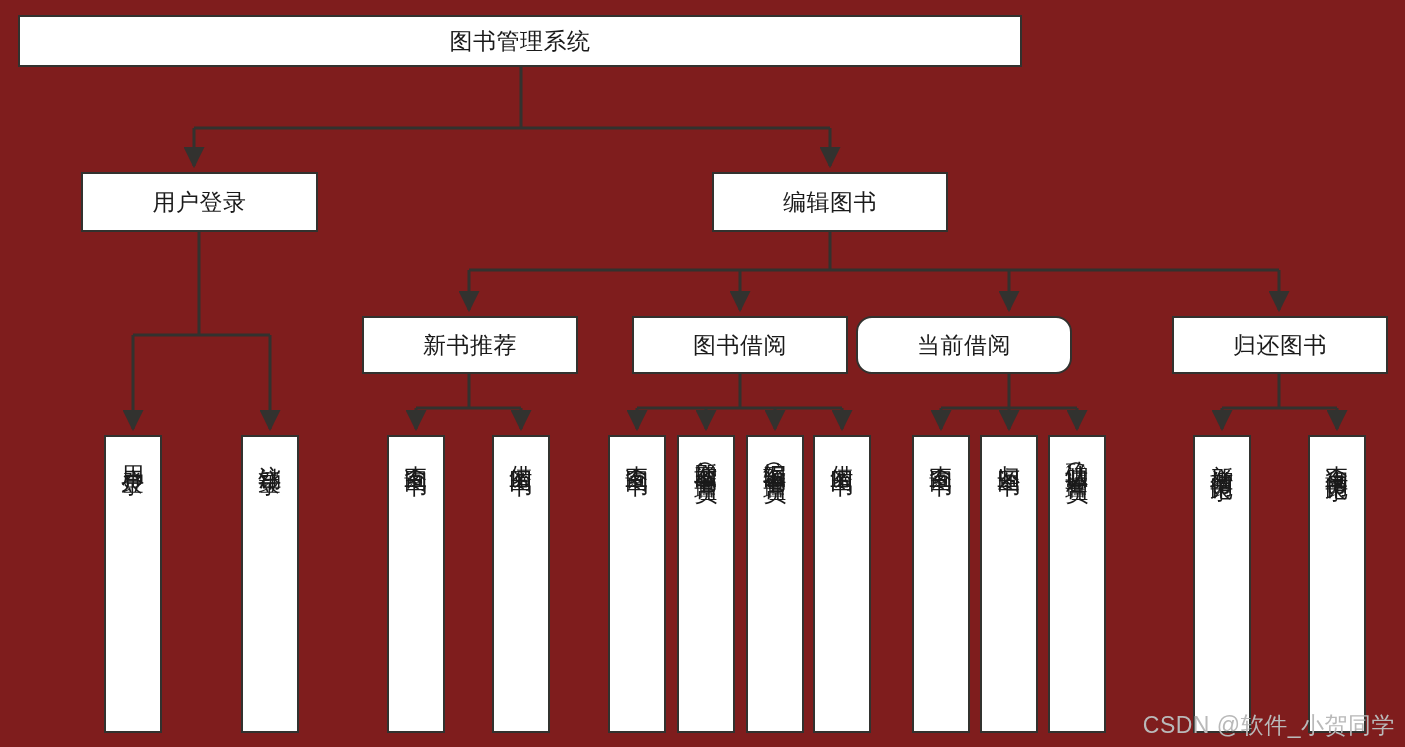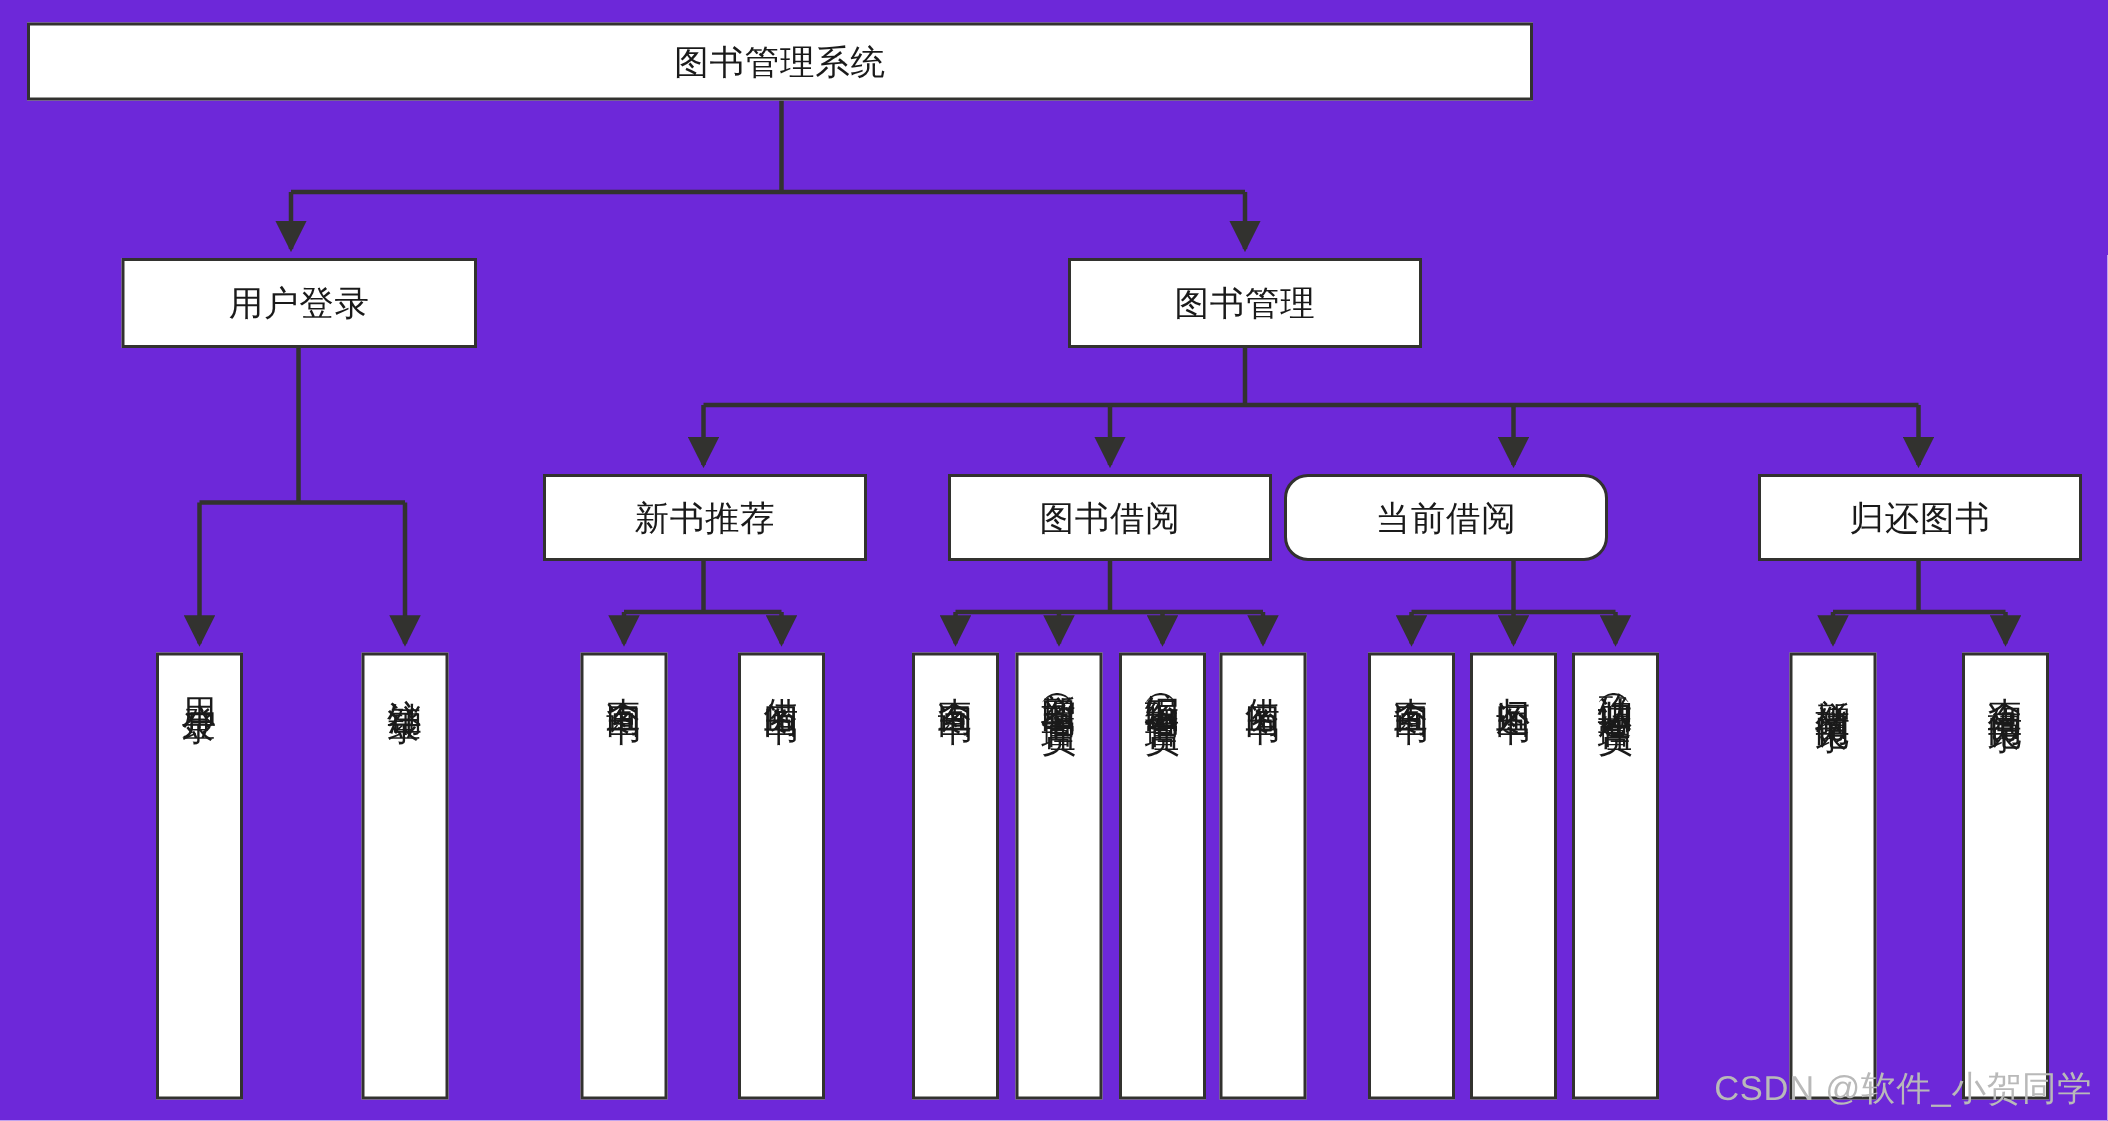--- a/index.html
+++ b/index.html
@@ -7,21 +7,21 @@
     padding: 0;
     background: #ffffff;
   }
   body {
     font-family: "Liberation Sans", "DejaVu Sans", sans-serif;
   }
   #canvas {
     position: relative;
     width: 1405px;
     height: 747px;
-    background: #6d28d9;
+    background: #7f1d1d;
     overflow: hidden;
   }
   #wires {
     position: absolute;
     left: 0;
     top: 0;
     width: 1405px;
     height: 747px;
   }
   .node {
@@ -128,21 +128,21 @@
   </svg>
 
   <div class="node root" style="left:18px; top:15px; width:1004px; height:52px;">
     <span class="node-label">图书管理系统</span>
   </div>
 
   <div class="node horiz" style="left:81px; top:172px; width:237px; height:60px;">
     <span class="node-label">用户登录</span>
   </div>
   <div class="node horiz" style="left:712px; top:172px; width:236px; height:60px;">
-    <span class="node-label">图书管理</span>
+    <span class="node-label">编辑图书</span>
   </div>
 
   <div class="node horiz" style="left:632px; top:316px; width:216px; height:58px;">
     <span class="node-label">图书借阅</span>
   </div>
   <div class="node horiz" style="left:362px; top:316px; width:216px; height:58px;">
     <span class="node-label">新书推荐</span>
   </div>
   <div class="node horiz" style="left:856px; top:316px; width:216px; height:58px;border-radius:16px;">
     <span class="node-label">当前借阅</span>

